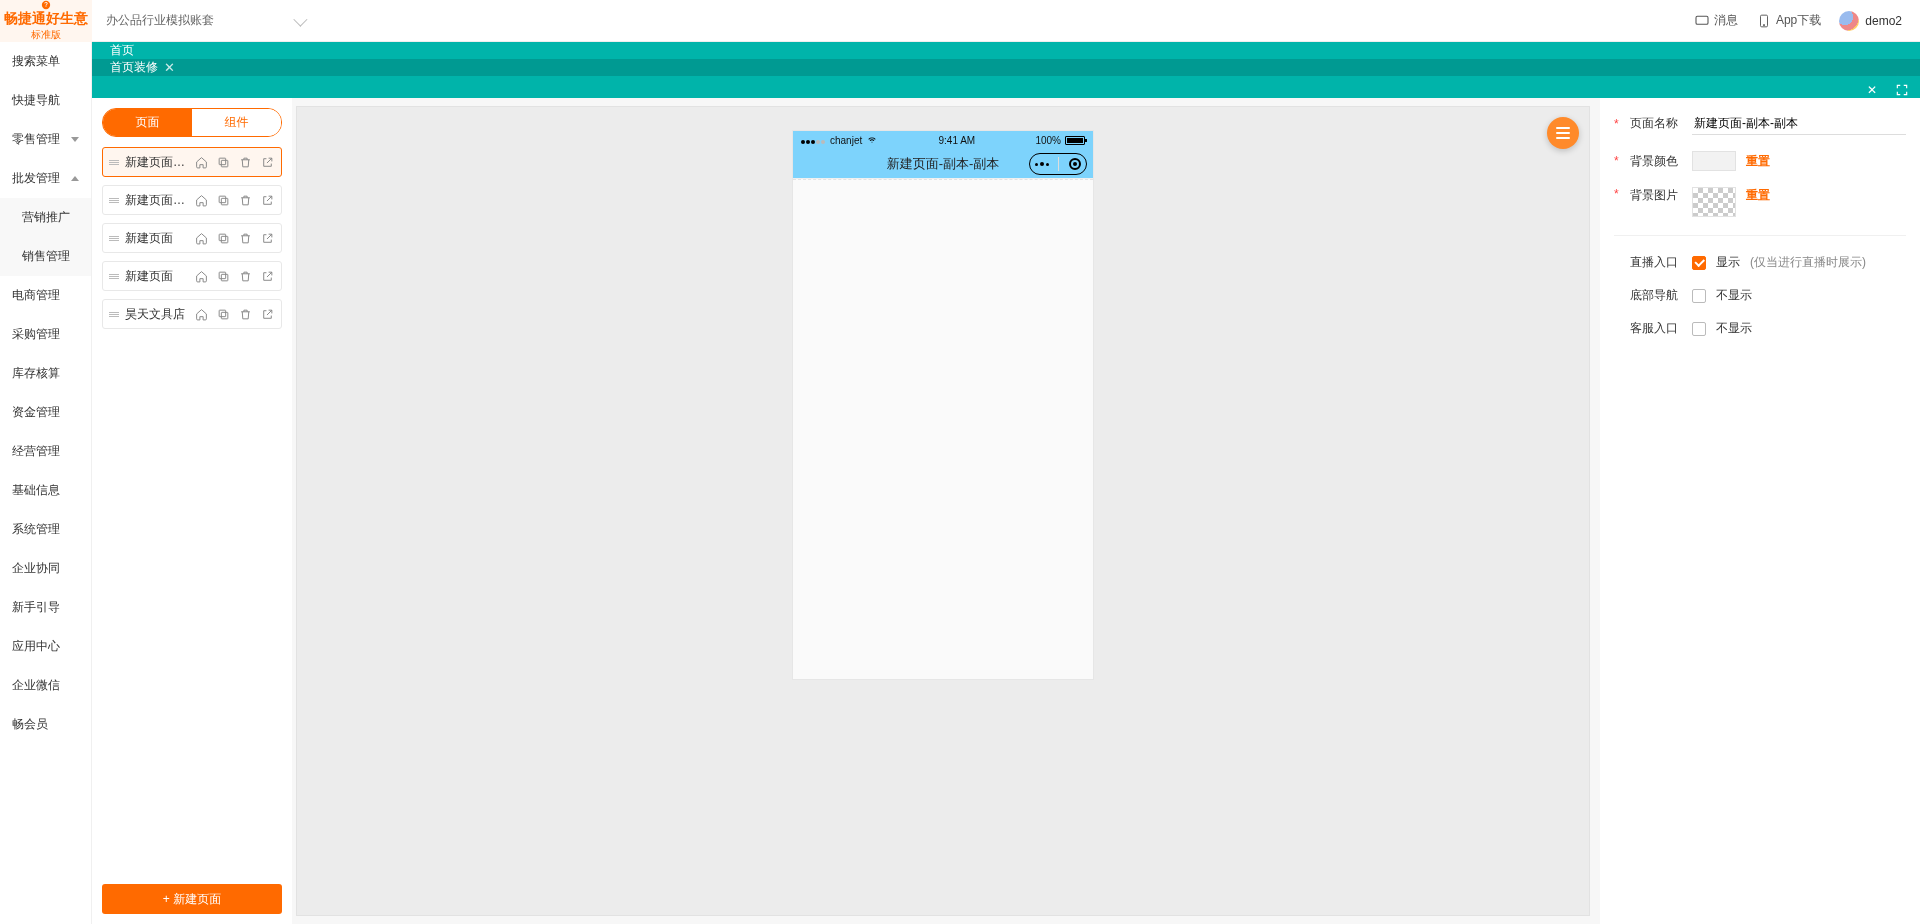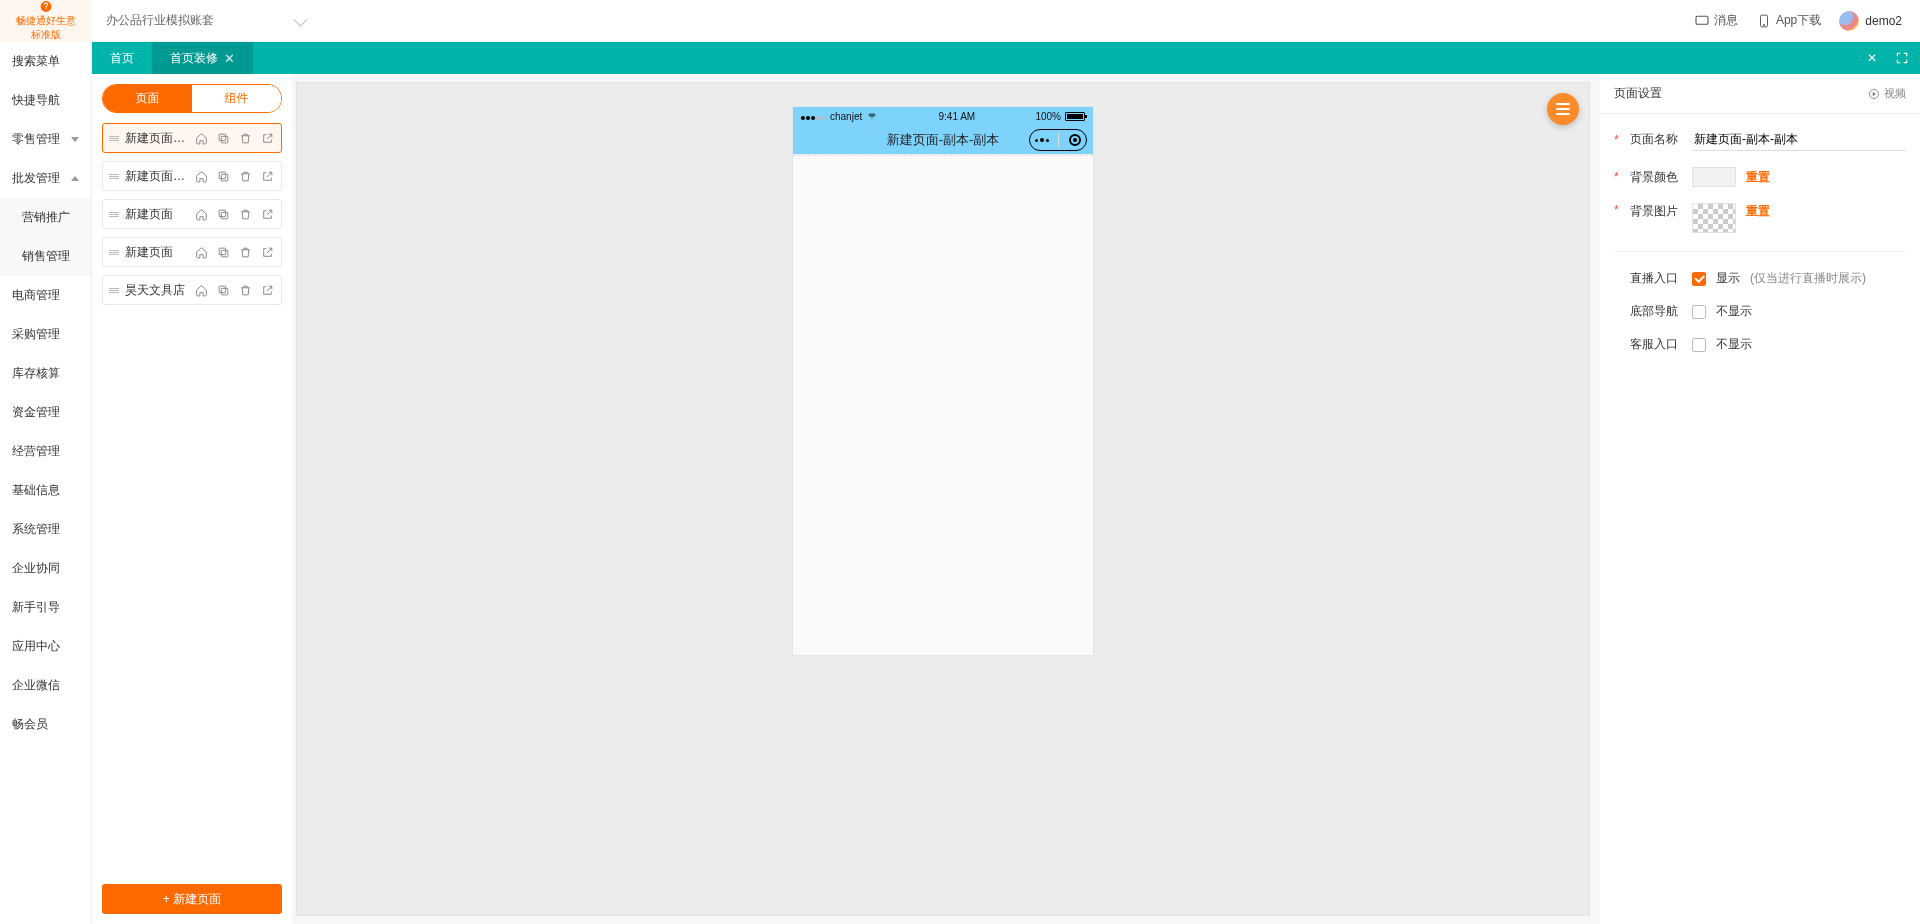--- a/index.html
+++ b/index.html
@@ -3,21 +3,21 @@
 <meta charset="utf-8">
 <style>
   * { box-sizing: border-box; margin: 0; padding: 0; }
   html, body { height: 100%; font-family: "Microsoft YaHei", Arial, sans-serif; font-size: 12px; color: #333; background: #fff; }
   body { display: flex; flex-direction: column; }
 
   
   .topbar { height: 42px; display: flex; align-items: center; border-bottom: 1px solid #eee; flex-shrink: 0; }
   .logo-box { width: 92px; height: 42px; display: flex; flex-direction: column; align-items: center; justify-content: center; background: #fff6ef; }
   .logo-svg { width: 16px; height: 16px; }
-  .logo-text { font-size: 10px; color: #ff6a00; font-weight: normal; margin-top: -2px; }
+  .logo-text { font-size: 14px; color: #ff6a00; font-weight: bold; margin-top: -2px; }
   .logo-sub { font-size: 10px; color: #ff6a00; }
   .org-select { margin-left: 14px; display: flex; align-items: center; gap: 80px; color: #666; cursor: pointer; }
   .chev-down { width: 10px; height: 10px; border-right: 1px solid #bbb; border-bottom: 1px solid #bbb; transform: rotate(45deg) translateY(-2px); }
   .topbar-spacer { flex: 1; }
   .top-btn { display: flex; align-items: center; gap: 4px; margin-right: 18px; color: #555; cursor: pointer; }
   .ico16 { width: 16px; height: 16px; display: inline-flex; align-items: center; justify-content: center; }
   .avatar { width: 20px; height: 20px; border-radius: 50%; background: radial-gradient(circle at 30% 30%, #9be 0 40%, #e88 40% 70%, #fc6 70%); margin-right: 6px; }
   .user-chip { display: flex; align-items: center; margin-right: 18px; cursor: pointer; }
 
   
@@ -26,21 +26,21 @@
   
   .nav { width: 92px; background: #fff; border-right: 1px solid #f0f0f0; overflow-y: auto; flex-shrink: 0; }
   .nav-item { padding: 11px 12px; cursor: pointer; display: flex; align-items: center; justify-content: space-between; }
   .nav-item.sub { padding-left: 22px; background: #f8f8f8; }
   .caret { width: 0; height: 0; border-left: 4px solid transparent; border-right: 4px solid transparent; }
   .caret.down { border-top: 5px solid #999; }
   .caret.up { border-bottom: 5px solid #999; }
 
   
   .main-col { flex: 1; display: flex; flex-direction: column; min-width: 0; }
-  .tabs { height: 32px; background: #00b4aa; display: flex; align-items: stretch; position: relative; }
+  .tabs { height: 56px; background: #00b4aa; display: flex; align-items: stretch; position: relative; flex-direction: column; }
   .tab { padding: 0 18px; display: flex; align-items: center; color: #fff; cursor: pointer; gap: 6px; }
   .tab.active { background: #009a92; }
   .tab-close { font-size: 13px; opacity: .8; }
   .tabs-right { margin-left: auto; display: flex; align-items: center; padding-right: 4px; gap: 2px; }
   .tabs-right .tbtn { width: 28px; height: 28px; display: flex; align-items: center; justify-content: center; color: #fff; cursor: pointer; }
 
   
   .editor { flex: 1; display: flex; min-height: 0; background: #f7f7f7; }
   .editor-left { width: 200px; background: #fff; display: flex; flex-direction: column; padding: 10px; gap: 10px; flex-shrink: 0; }
   .seg { display: flex; border: 1px solid #ff6a00; border-radius: 14px; overflow: hidden; }
@@ -409,30 +409,20 @@
                 <span class="sep"></span>
                 <span class="ring"></span>
               </div>
             </div>
             <div class="phone-body"></div>
           </div>
         </div>
       </div>
 
       <div class="right-panel">
-        <div class="rp-head">
-          <span>页面设置</span>
-          <span class="vid-link">
-            <svg width="12" height="12" viewBox="0 0 24 24" fill="none" stroke="#888" stroke-width="1.8">
-                <circle cx="12" cy="12" r="9"></circle>
-                <path d="M10 9l5 3-5 3z" fill="#888"></path>
-              </svg>
-            <span>视频</span>
-          </span>
-        </div>
         <div class="rp-body">
           <div class="field-row">
             <span class="req">*</span>
             <span class="flabel">页面名称</span>
             <input class="finput" value="新建页面-副本-副本" style="">
           </div>
           <div class="field-row">
             <span class="req">*</span>
             <span class="flabel">背景颜色</span>
             <span class="swatch"></span>

